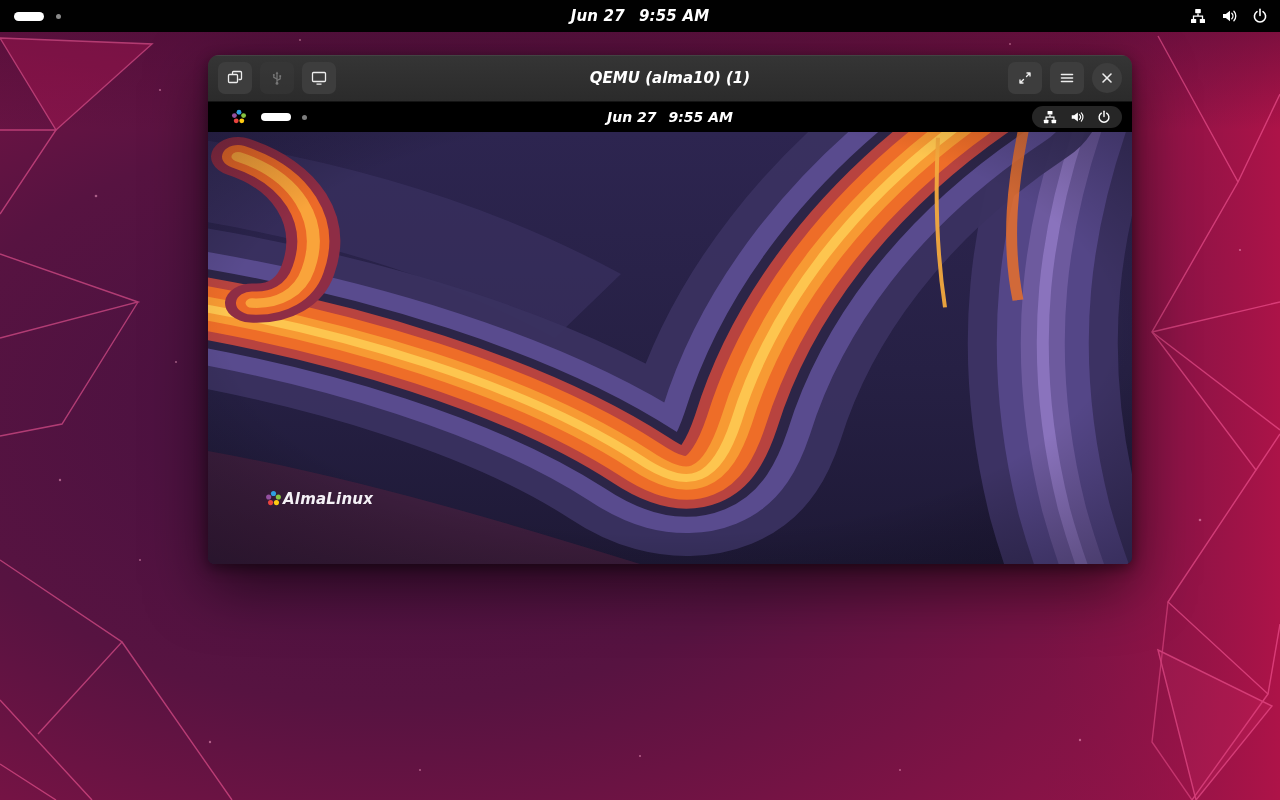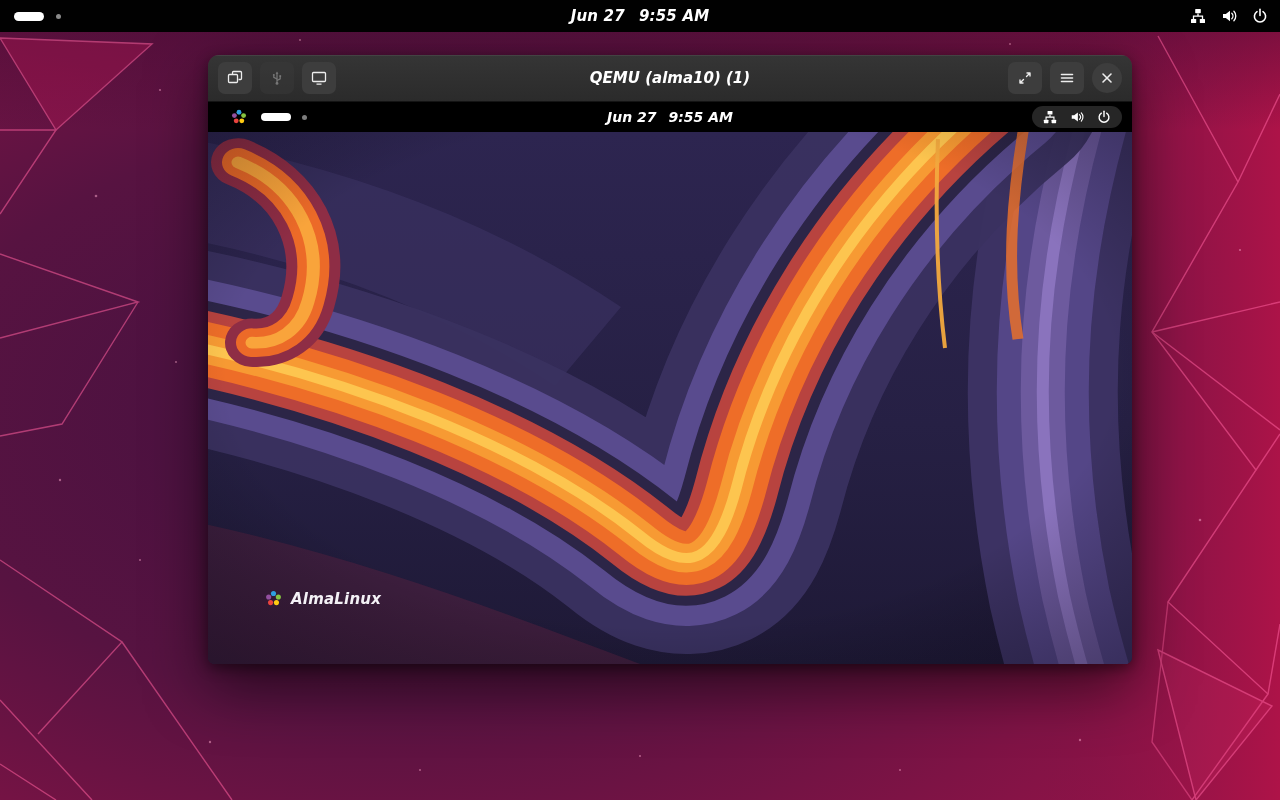--- a/index.html
+++ b/index.html
@@ -20,21 +20,21 @@
   .tb-left{position:absolute;left:14px;display:flex;align-items:center;gap:12px;}
   .ws-pill{width:30px;height:9px;border-radius:5px;background:#fff;}
   .ws-dot{width:5px;height:5px;border-radius:50%;background:#8a8a8a;}
   .tb-clock{position:absolute;left:50%;transform:translateX(-50%);display:flex;gap:14px;
     font-size:15px;font-weight:700;letter-spacing:.2px;}
   .tb-right{position:absolute;right:12px;display:flex;align-items:center;gap:15px;}
   .tb-right svg{width:16px;height:16px;color:#fff;display:block;}
 
   
   .vm-window{
-    position:absolute;left:208px;top:55px;width:924px;height:609px;
+    position:absolute;left:208px;top:55px;width:924px;height:509px;
     border-radius:11px 11px 7px 7px;overflow:hidden;z-index:4;
     display:flex;flex-direction:column;
     box-shadow:0 22px 60px rgba(0,0,0,.55),0 4px 14px rgba(0,0,0,.45);
     justify-content:space-between;
   }
   .headerbar{
     flex:0 0 46px;height:46px;position:relative;
     background:linear-gradient(#353535,#2b2b2b);
     border-bottom:1px solid #141414;
     box-shadow:inset 0 1px 0 rgba(255,255,255,.07);
@@ -66,21 +66,21 @@
   .g-clock{position:absolute;left:50%;transform:translateX(-50%);display:flex;gap:12px;
     font-size:14px;font-weight:700;}
   .g-capsule{
     margin-left:auto;background:#262626;height:22px;border-radius:12px;
     display:flex;align-items:center;gap:13px;padding:0 11px;
   }
   .g-capsule svg{width:14px;height:14px;color:#fff;display:block;}
 
   .guest-wall{flex:1;position:relative;overflow:hidden;}
   .guest-wall>svg{position:absolute;inset:0;width:100%;height:100%;}
-  .branding{position:absolute;left:56px;bottom:56px;display:flex;align-items:center;gap:8px;}
+  .branding{position:absolute;left:56px;bottom:56px;display:flex;align-items:center;}
   .branding svg{width:19px;height:19px;display:block;}
   .branding span{color:#f4f1f6;font-size:15px;font-weight:700;letter-spacing:.2px;}
 
   .sprite{position:absolute;width:0;height:0;overflow:hidden;}
 </style>
 </head>
 <body>
 
 <svg class="sprite" aria-hidden="true">
   <defs>

